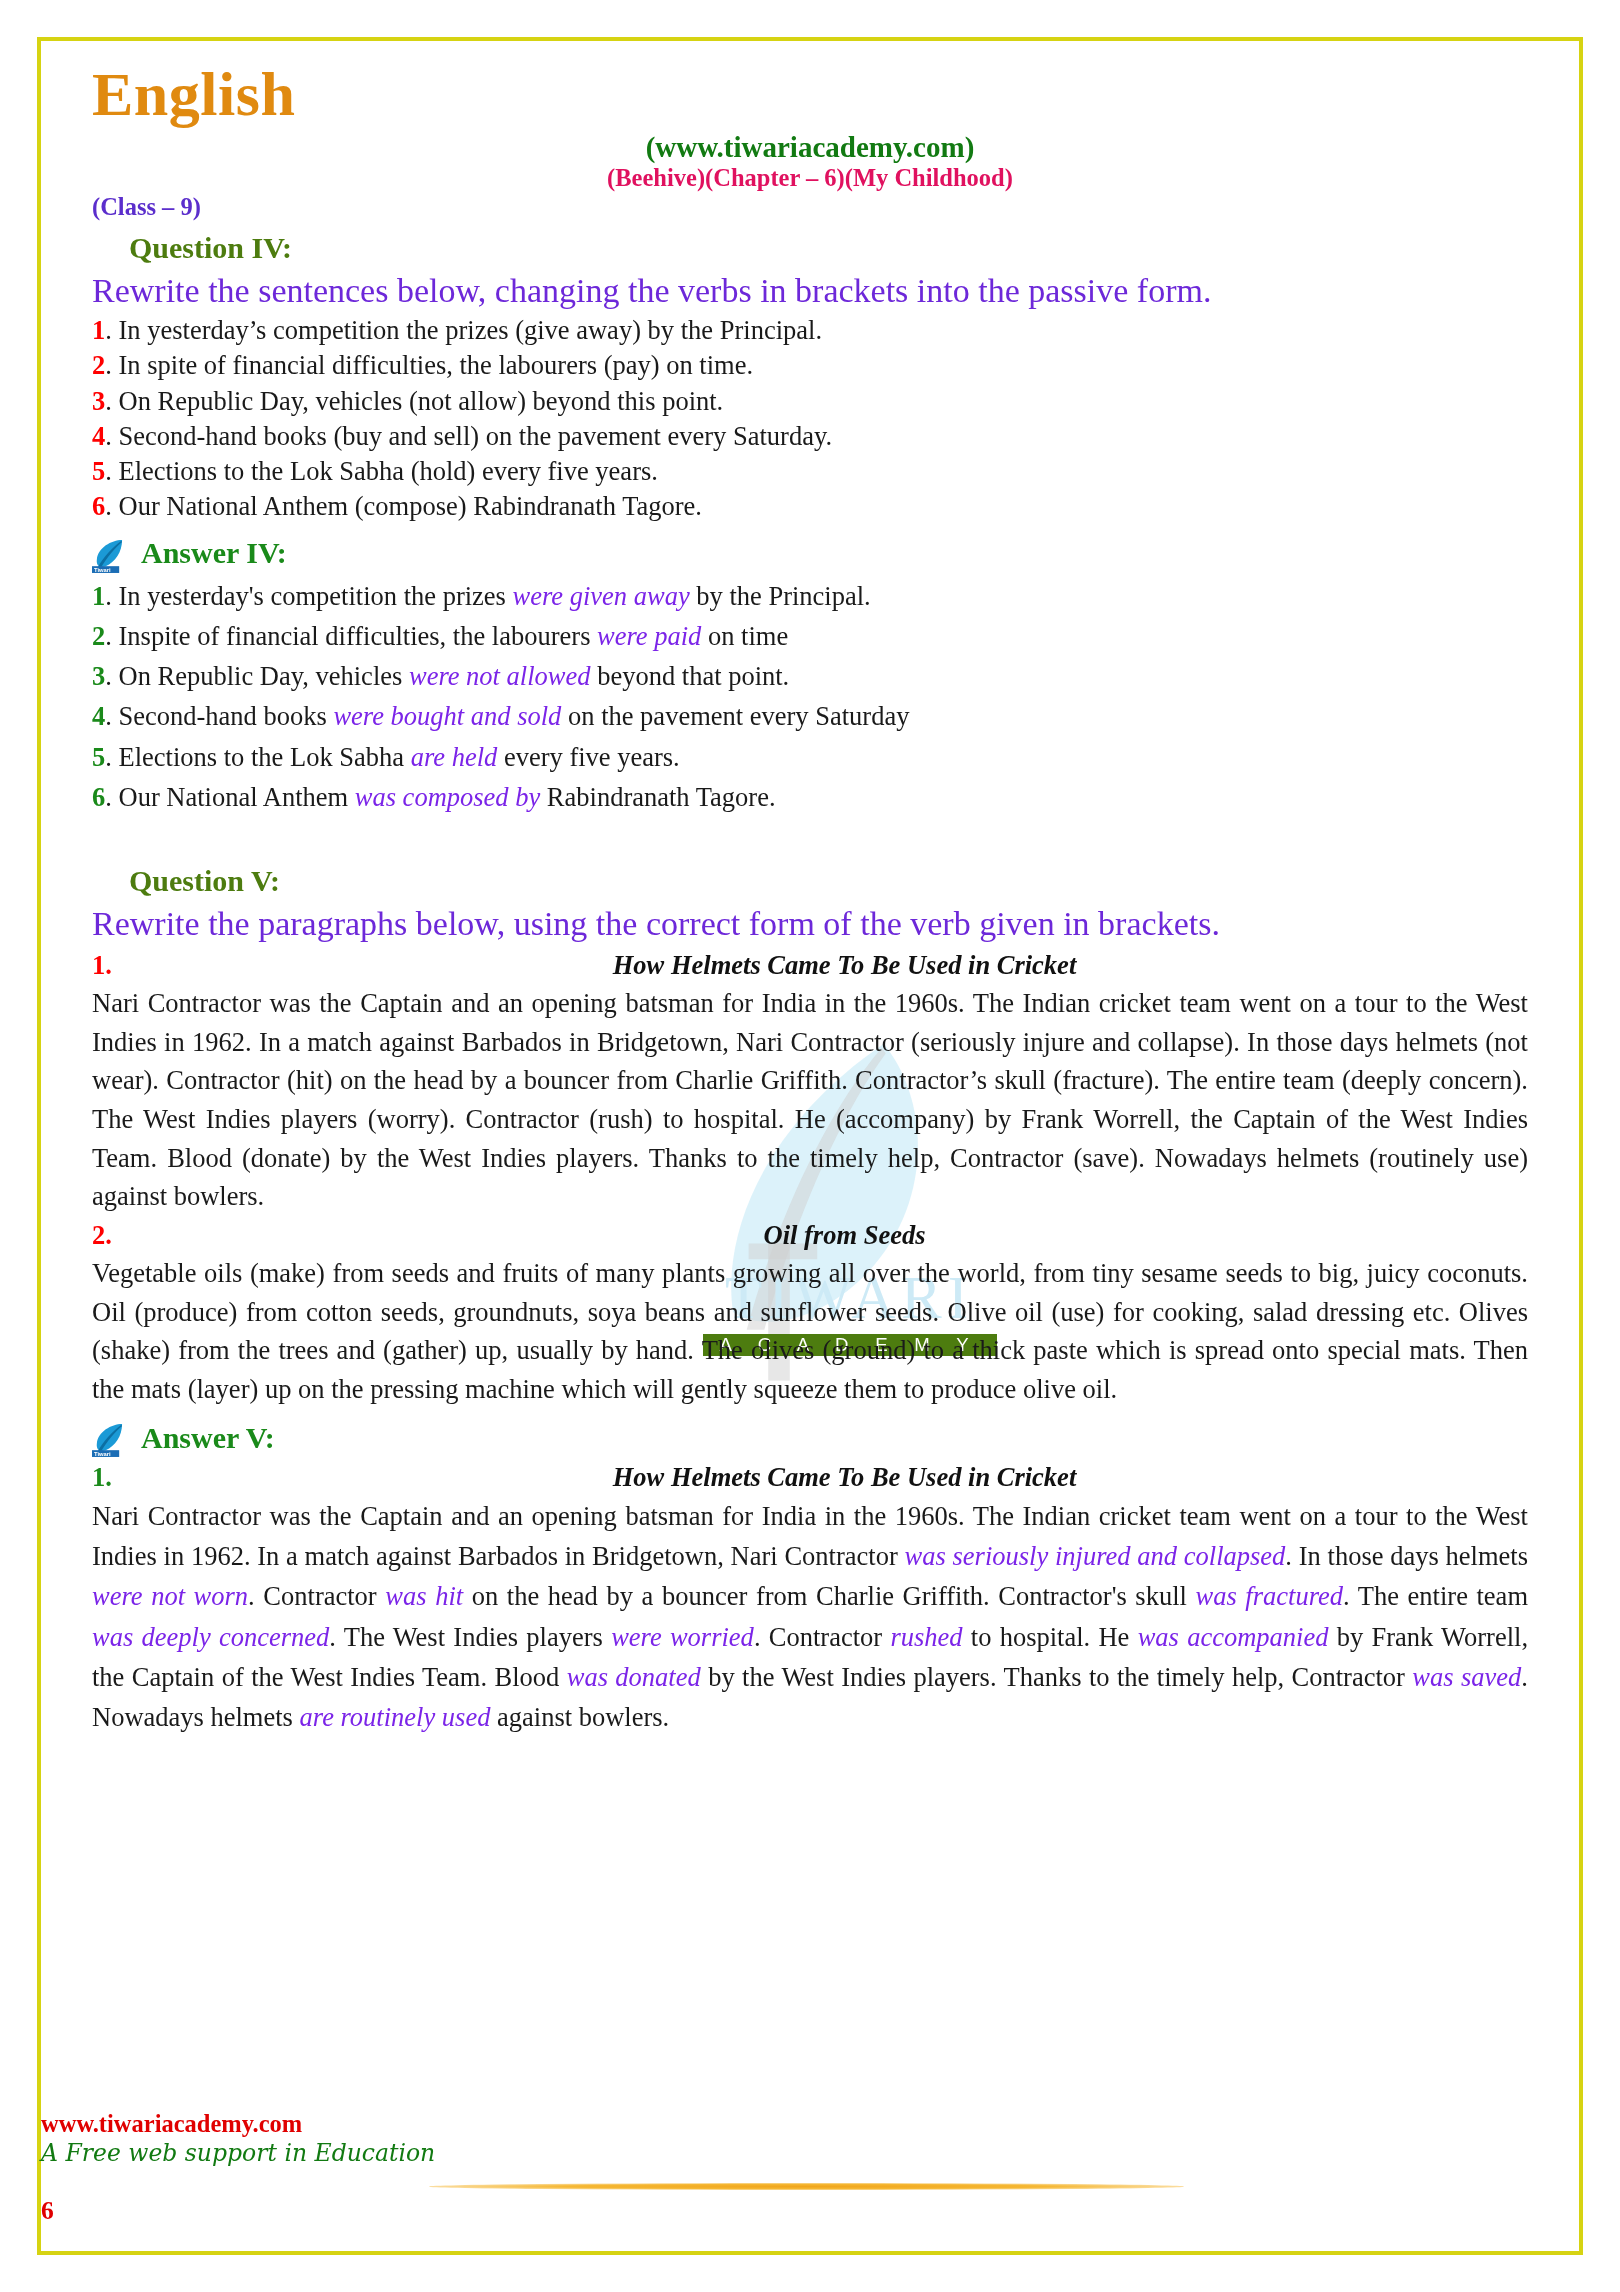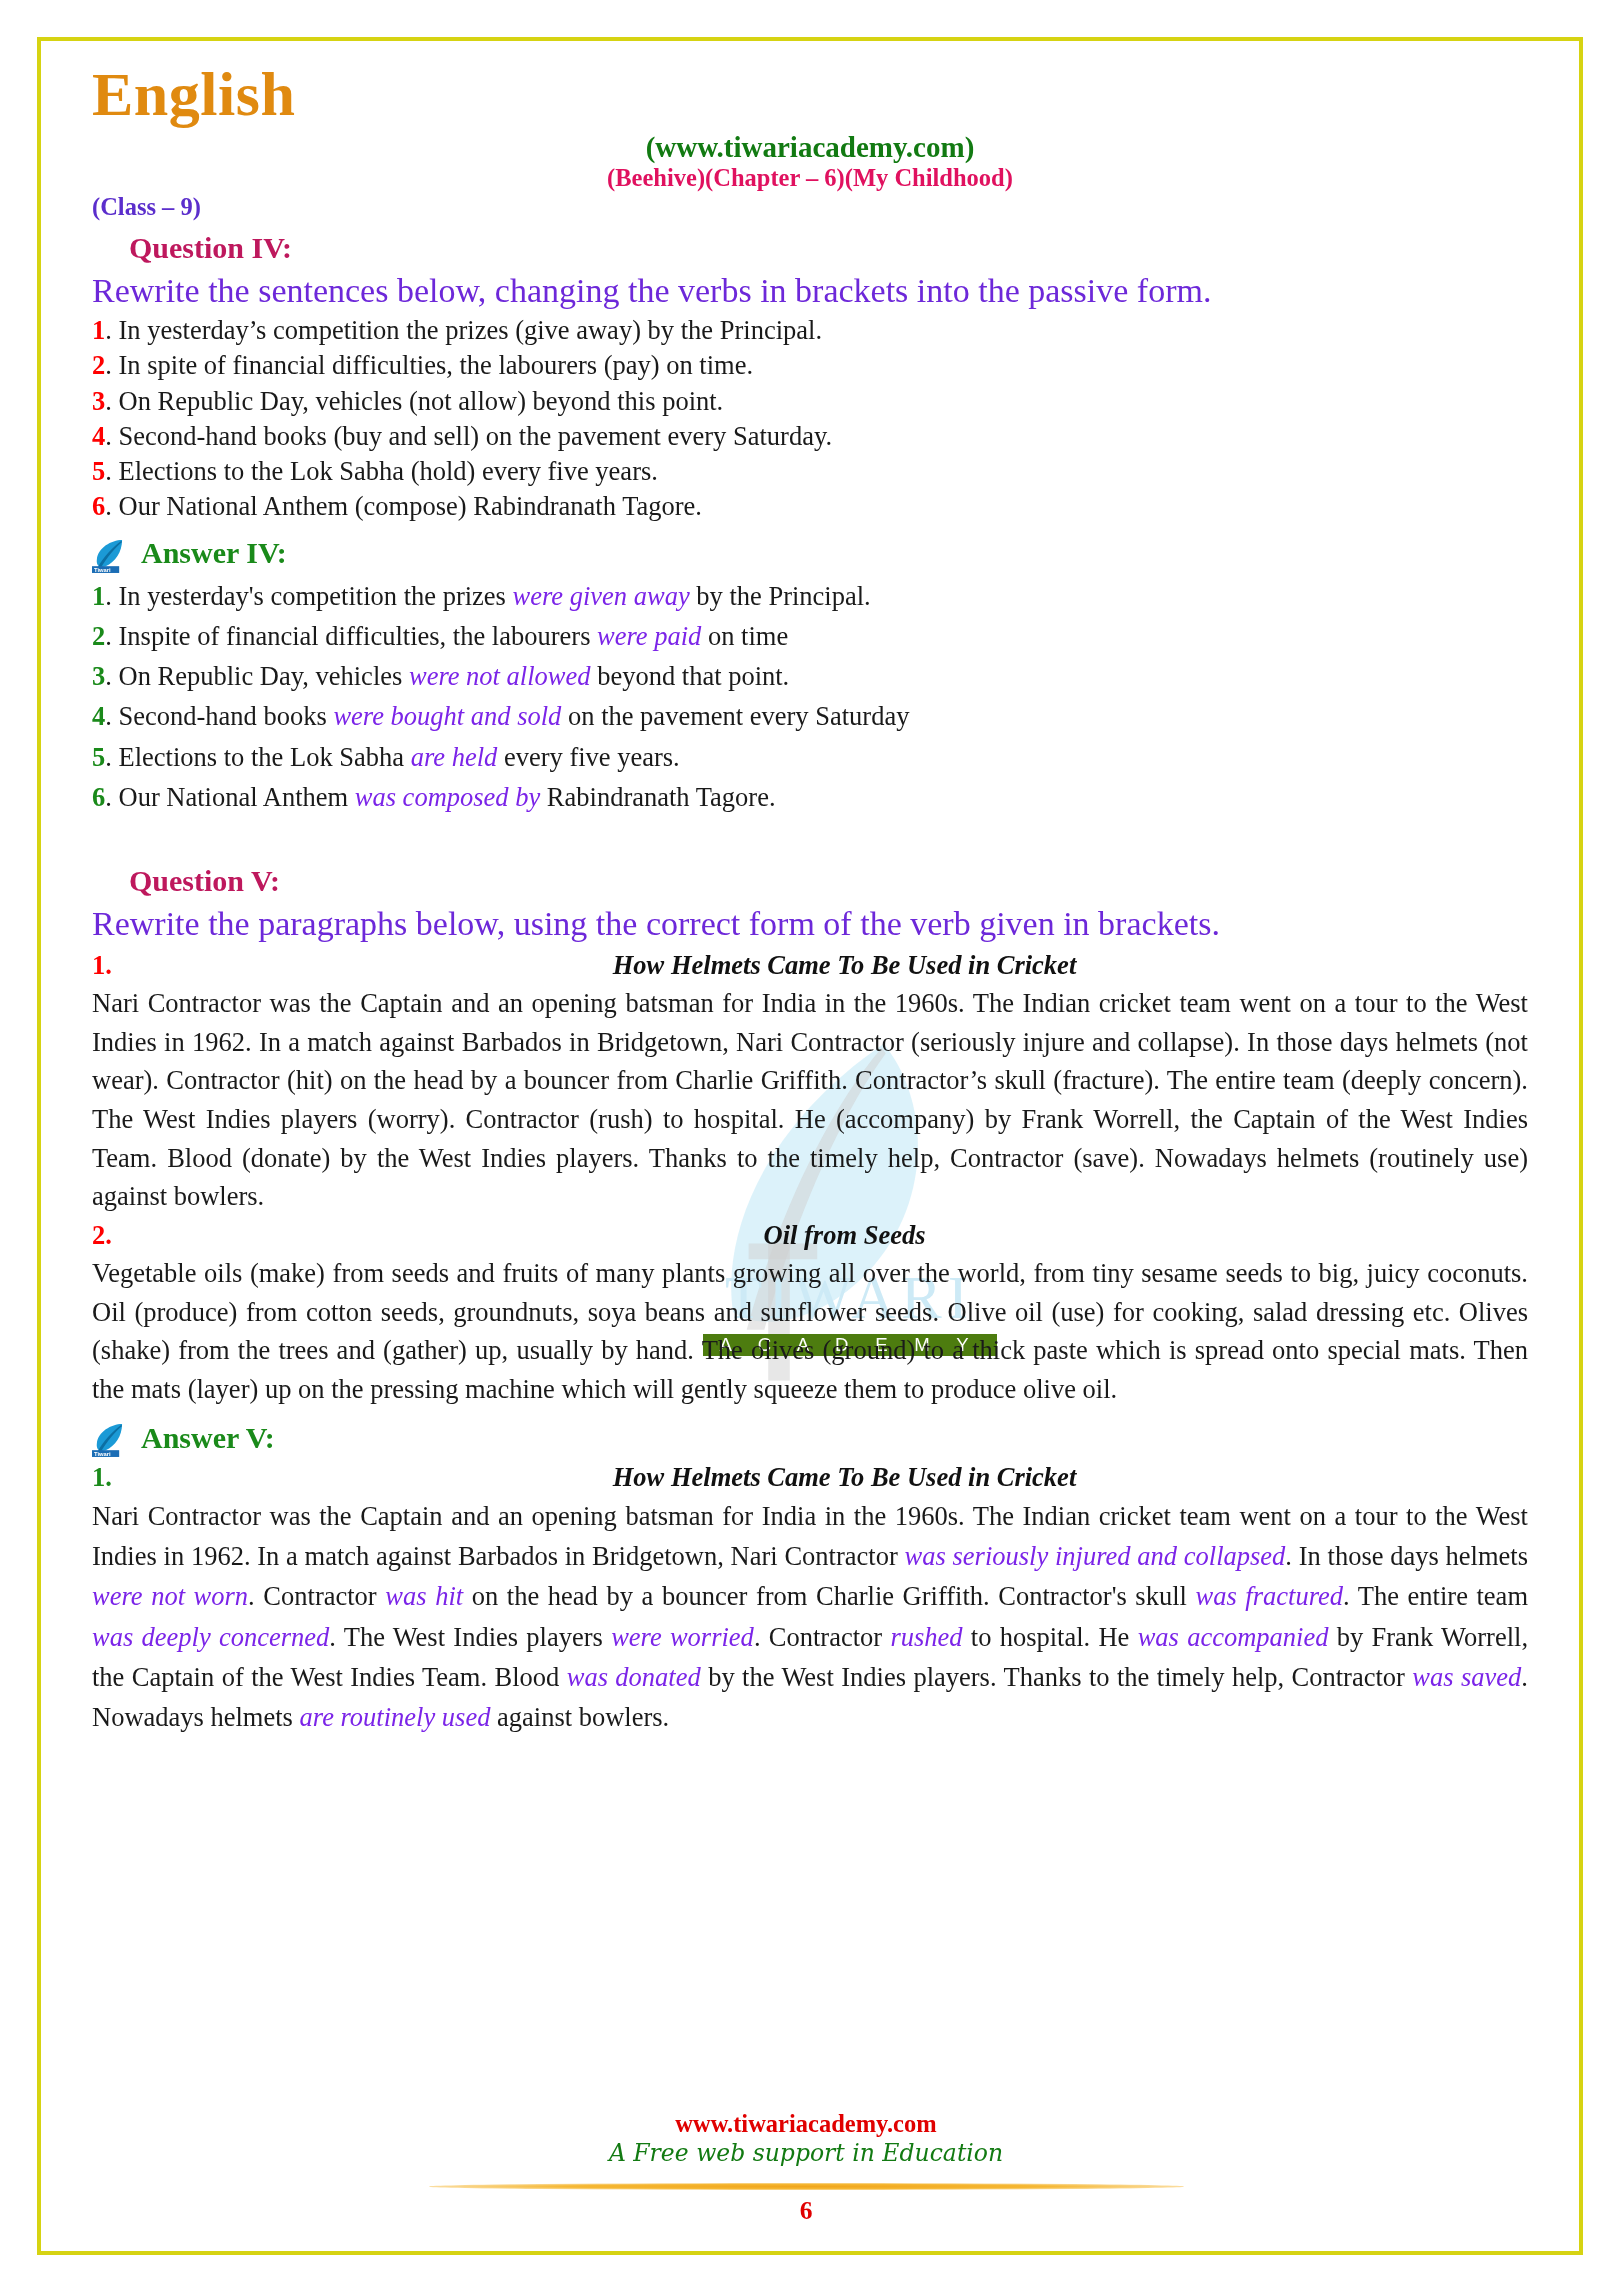--- a/index.html
+++ b/index.html
@@ -58,21 +58,21 @@
     text-align: left;
     color: #5b2ecc;
     font-weight: bold;
     font-size: 24.5px;
     line-height: 1.18;
     margin-bottom: 7.8px;
   }
 
   
   .q-heading {
-    color: #be185d;
+    color: #4d7c0f;
     font-weight: bold;
     font-size: 30px;
     line-height: 1.25;
     margin: 5.9px 0 2px 37px;
   }
   .a-heading {
     color: #1a8a1a;
     font-weight: bold;
     font-size: 30px;
     line-height: 1.25;
@@ -154,21 +154,20 @@
     padding-left: 69px;
   }
 
   .spacer-lg { height: 39px; }
 
   
   #footer {
     position: absolute;
     left: 0; right: 8px;
     bottom: 25.5px;
-    text-align: center;
     margin-top: 34px;
   }
   .footer-url {
     color: #e00000;
     font-weight: bold;
     font-size: 24.5px;
     line-height: 1.2;
   }
   .footer-tag {
     color: #127a12;

